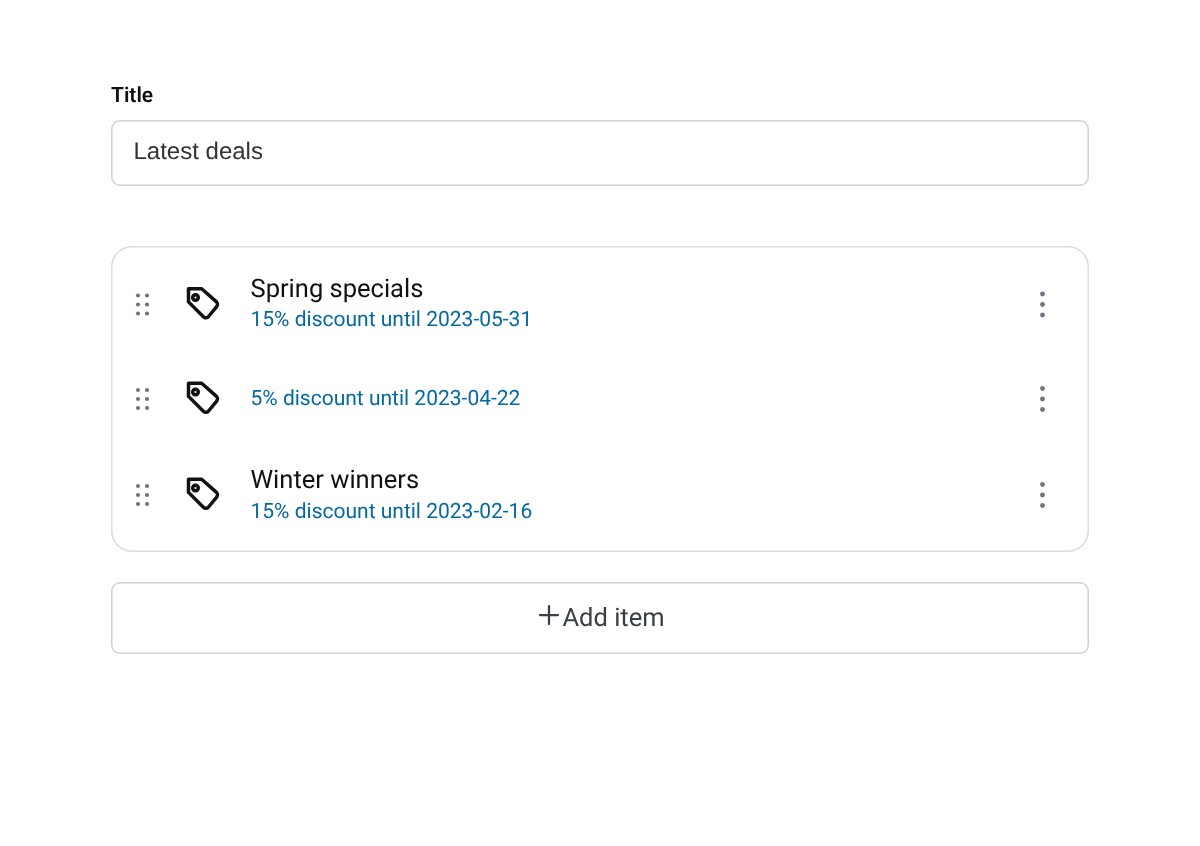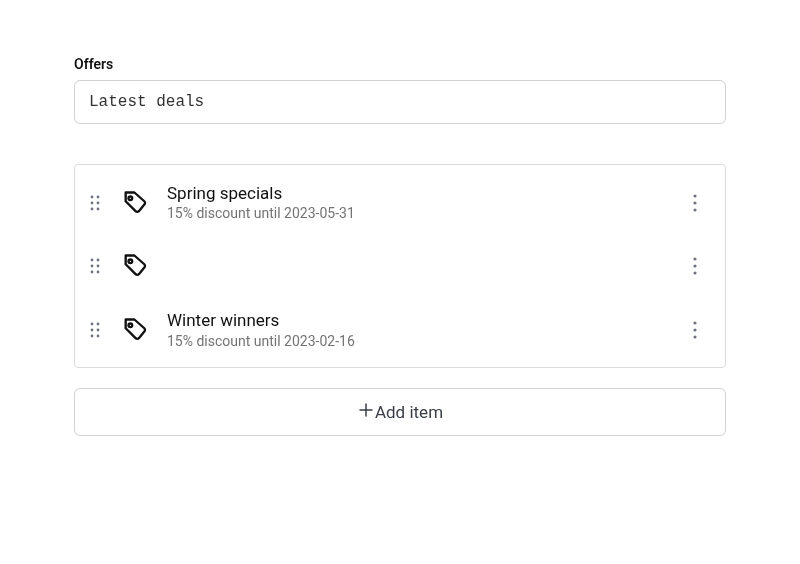--- a/index.html
+++ b/index.html
@@ -21,28 +21,28 @@
     margin-bottom: 8px;
   }
   .title-input {
     width: 100%;
     height: 44px;
     border: 1px solid #cfd1d4;
     border-radius: 6px;
     padding: 0 14px;
     font-size: 16px;
     color: #333;
-    font-family: Liberation Mono, monospace;
+    font-family: Liberation Sans, sans-serif;
   }
   .offers-section {
     margin-top: 40px;
   }
   .offers-panel {
     border: 1px solid #d9dbdd;
-    border-radius: 4px;
+    border-radius: 14px;
     padding: 4px 0;
     margin-top: 6px;
   }
   .offer-row {
     display: flex;
     align-items: center;
     padding: 14px 18px 14px 12px;
     gap: 16px;
   }
   .drag-handle {
@@ -68,21 +68,21 @@
     flex-direction: column;
     gap: 2px;
   }
   .offer-title {
     font-size: 17px;
     color: #111;
     line-height: 1.2;
   }
   .offer-sub {
     font-size: 14px;
-    color: #737373;
+    color: #0369a1;
     line-height: 1.2;
   }
   .kebab {
     cursor: pointer;
     display: flex;
     align-items: center;
     justify-content: center;
     width: 24px;
     height: 24px;
     color: #6f7580;
@@ -102,21 +102,21 @@
     color: #3a3f47;
     font-family: inherit;
   }
   .add-button svg { color: #3a3f47; }
 </style>
 </head>
 <body>
 
 <div class="container">
 
-  <div class="field-label">Offers</div>
+  <div class="field-label">Title</div>
 
   <input class="title-input" type="text" value="Latest deals" style="">
 
   <div class="offers-section">
 
     <div class="offers-panel">
 
       <div class="offer-row">
         <div class="drag-handle">
           <svg width="12" height="18" viewBox="0 0 12 18">
@@ -158,20 +158,21 @@
               <circle cx="9" cy="15" r="1.4" fill="currentColor"></circle>
           </svg>
         </div>
         <div class="tag-icon-wrap">
           <svg width="28" height="28" viewBox="0 0 24 24" fill="none" stroke="currentColor" stroke-width="2" stroke-linejoin="round" stroke-linecap="round">
             <path d="M11.5 3H4v7.5L12.5 19a2 2 0 0 0 2.83 0L20 13.33a2 2 0 0 0 0-2.83L11.5 3Z"></path>
             <circle cx="8" cy="8" r="1.6"></circle>
           </svg>
         </div>
         <div class="offer-text">
+          <div class="offer-sub">5% discount until 2023-04-22</div>
         </div>
         <div class="kebab">
           <svg width="4" height="18" viewBox="0 0 4 18">
             <circle cx="2" cy="2" r="1.6" fill="currentColor"></circle>
               <circle cx="2" cy="9" r="1.6" fill="currentColor"></circle>
               <circle cx="2" cy="16" r="1.6" fill="currentColor"></circle>
           </svg>
         </div>
       </div>
 

